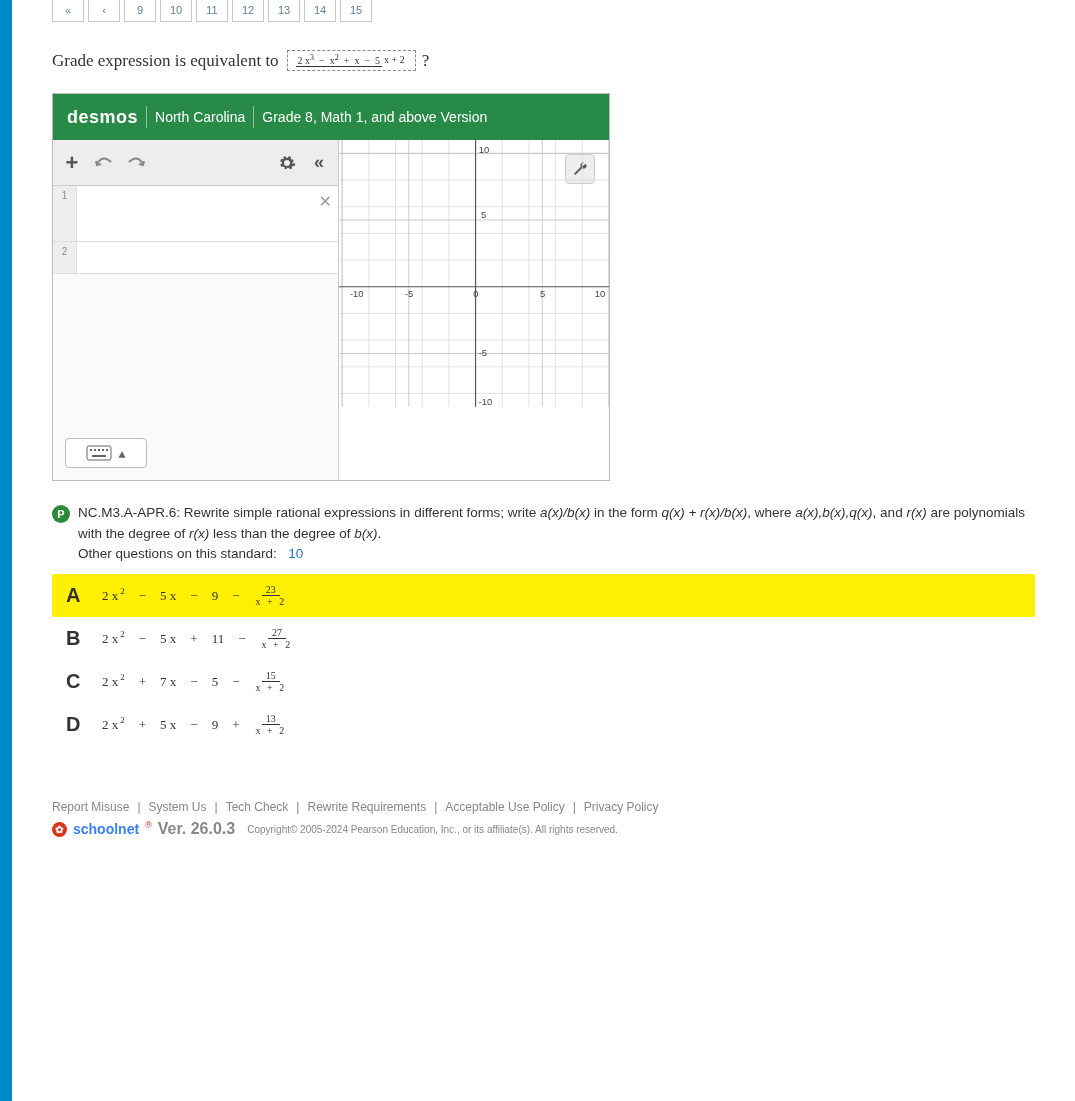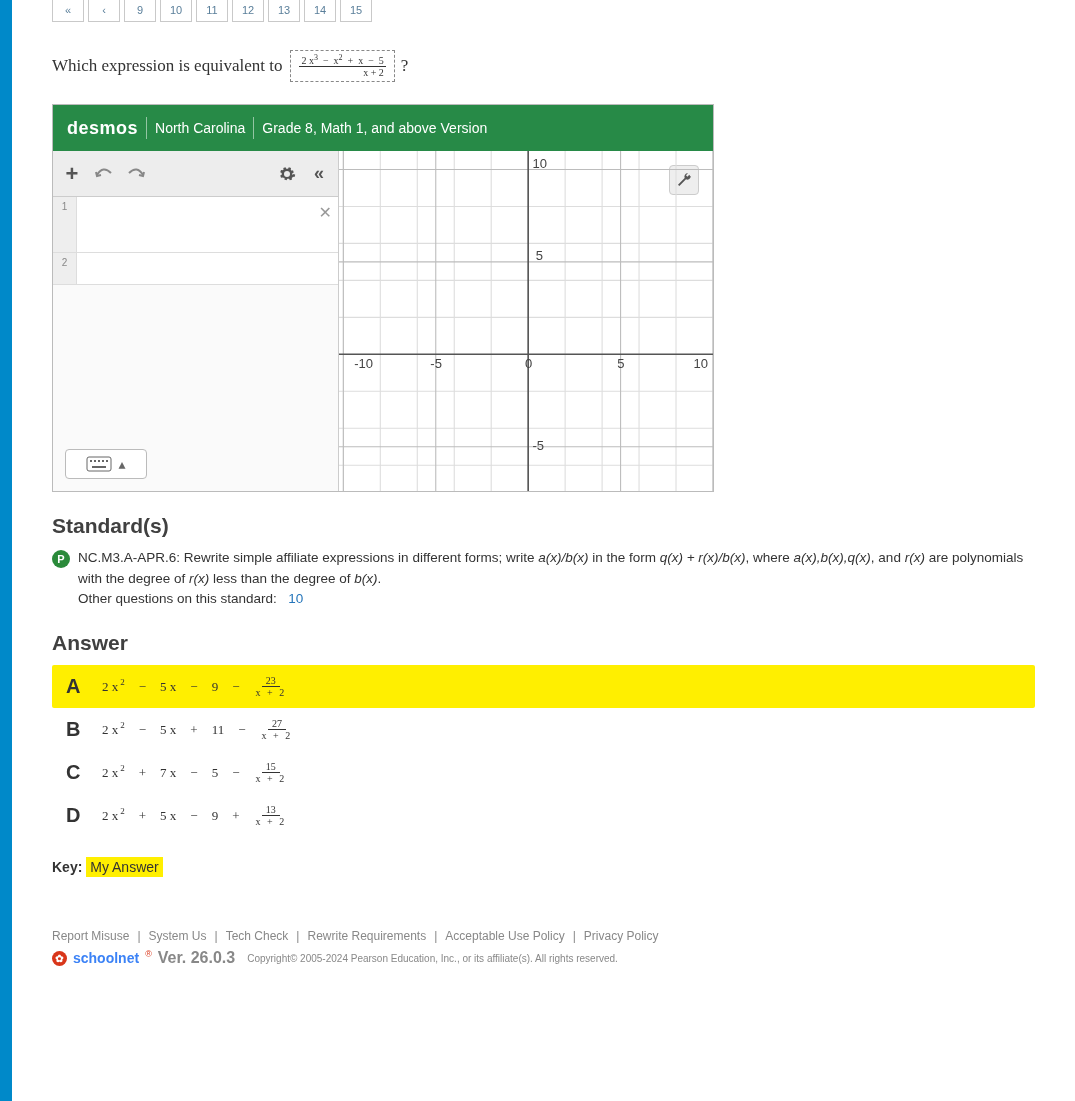--- a/index.html
+++ b/index.html
@@ -32,29 +32,29 @@
     cursor: pointer; background: #fff;
   }
   
   h2.section { font-size: 21px; font-weight: 700; color:#404040; margin: 14px 0 10px 0;}
   .question-line { font-family: Georgia, serif; font-size: 17px; display:flex; align-items:center; gap:8px; margin-bottom: 22px;}
   .frac-box {
     border: 1px dashed #888; padding: 3px 8px;
     display: inline-flex; align-items: center; gap: 6px;
     font-family: Georgia, serif; font-size: 11px; color:#333;
   }
-  .frac-inline { display:inline-flex; flex-direction:column; align-items:flex-end; font-size:10px; line-height:1.1;}
+  .frac-inline { display:inline-flex; flex-direction:row; align-items:flex-start; font-size:10px; line-height:1.1;}
   .frac-inline .num { border-bottom:1px solid #333; padding:0 2px;}
   .frac-inline .den { padding:0 2px;}
   .qmark { font-family: Georgia, serif; font-size:17px; margin-left:-2px;}
 
   
   .desmos {
     border:1px solid #bbb;
-    width: 662px;
+    width: 558px;
     background: #f5f5f5;
   }
   .desmos-header {
     background:#278a47; color:#fff;
     display:flex; align-items:center; gap:8px;
     padding:12px 14px; font-size:14px;
   }
   .desmos-logo { font-weight:800; font-size:18px; letter-spacing:0.5px; }
   .vline { width:1px; height:22px; background:rgba(255,255,255,0.5); }
   .desmos-body { display:flex; height:340px; }
@@ -135,21 +135,21 @@
     <div class="box">9</div>
     <div class="box">10</div>
     <div class="box">11</div>
     <div class="box">12</div>
     <div class="box">13</div>
     <div class="box">14</div>
     <div class="box">15</div>
   </div>
 
   <div class="question-line">
-    <span>Which expression is equivalent to</span>
+    <span>Grade expression is equivalent to</span>
     <span class="frac-box">
       <span class="frac-inline">
         <span class="num">
           <span>2 x</span><sup style="font-size:8px">3</sup>
           &nbsp;<span>−</span>&nbsp;
           <span>x</span><sup style="font-size:8px">2</sup>
           &nbsp;<span>+</span>&nbsp;
           <span>x</span>
           &nbsp;<span>−</span>&nbsp;
           <span>5</span>
@@ -268,34 +268,32 @@
             <text x="171" y="200">0</text>
             <text x="256" y="200">5</text>
             <text x="326" y="200">10</text>
           </g>
         </svg>
       </div>
     </div>
   </div>
 
   <div class="std-wrap">
-    <h2 class="section">Standard(s)</h2>
     <div class="std-row">
       <div class="std-badge">P</div>
       <div class="std-body">
-        <span>NC.M3.A-APR.6:</span><span> Rewrite simple affiliate expressions in different forms; write </span><i>a(x)/b(x)</i><span> in the form </span><i>q(x) + r(x)/b(x)</i><span>, where </span><i>a(x),b(x),q(x)</i><span>, and </span><i>r(x)</i><span> are polynomials with the degree of </span><i>r(x)</i><span> less than the degree of </span><i>b(x)</i><span>.</span>
+        <span>NC.M3.A-APR.6:</span><span> Rewrite simple rational expressions in different forms; write </span><i>a(x)/b(x)</i><span> in the form </span><i>q(x) + r(x)/b(x)</i><span>, where </span><i>a(x),b(x),q(x)</i><span>, and </span><i>r(x)</i><span> are polynomials with the degree of </span><i>r(x)</i><span> less than the degree of </span><i>b(x)</i><span>.</span>
         <br>
         <span>Other questions on this standard:</span>
         <span>&nbsp;</span>
         <span class="std-link">10</span>
       </div>
     </div>
   </div>
 
-  <h2 class="section" style="margin-top:22px">Answer</h2>
   <div class="answers" id="answers">
       <div class="ans-row sel">
         <span class="ans-letter">A</span>
         <span class="expr">
           <span>2 x<span class="sup">2</span></span>
           <span>−</span>
           <span>5 x</span>
           <span>−</span>
           <span>9</span>
           <span>−</span>
@@ -345,24 +343,20 @@
           <span>9</span>
           <span>+</span>
           <span class="frac">
             <span class="n">13</span>
             <span class="d">x   +   2</span>
           </span>
         </span>
       </div>
     </div>
 
-  <div class="key-line">
-    <span>Key:</span>
-    <span class="key-chip">My Answer</span>
-  </div>
 
   <div class="footer">
     <div class="footer-links" id="footer-links">
         <span>Report Misuse</span>
         <span>|</span>
         <span>System Us</span>
         <span>|</span>
         <span>Tech Check</span>
         <span>|</span>
         <span>Rewrite Requirements</span>

